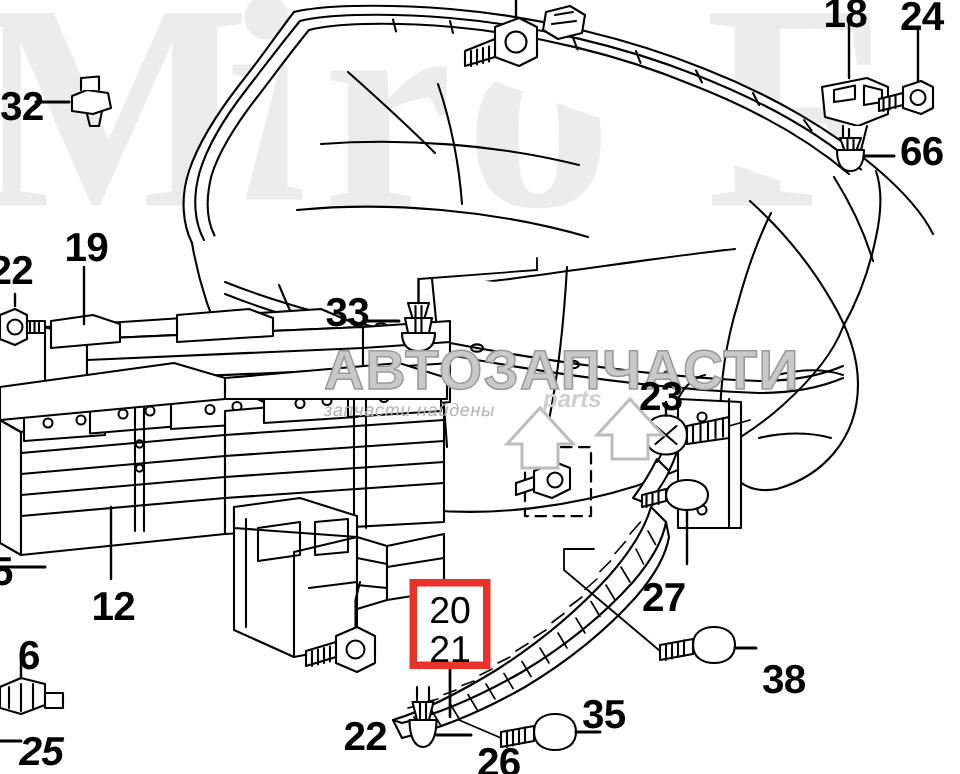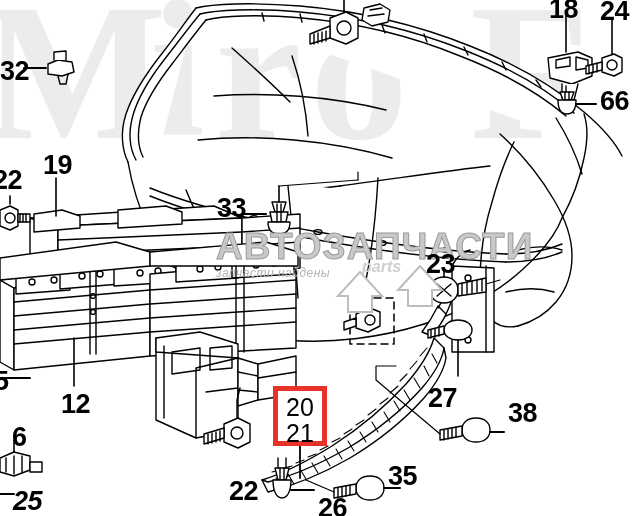--- a/index.html
+++ b/index.html
@@ -316,21 +316,21 @@
   <div class="callout c-lg" style="left:600px;top:-2px;">24</div>
   <div class="callout c-lg" style="left:600px;top:88px;">66</div>
   <div class="callout c-lg" style="left:61px;top:391px;">12</div>
   <div class="callout c-lg" style="left:-6px;top:368px;">5</div>
   <div class="callout c-lg" style="left:12px;top:424px;">6</div>
   <div class="callout c-lg" style="left:13px;top:488px;font-style:italic;">25</div>
   <div class="callout c-lg" style="left:229px;top:478px;">22</div>
   <div class="callout c-lg" style="left:318px;top:495px;">26</div>
   <div class="callout c-lg" style="left:426px;top:251px;">23</div>
   <div class="callout c-lg" style="left:428px;top:385px;">27</div>
-  <div class="callout c-lg" style="left:508px;top:400px;text-align:center;">38</div>
+  <div class="callout c-lg" style="left:508px;top:440px;text-align:center;">38</div>
   <div class="callout c-lg" style="left:388px;top:463px;">35</div>
 
   <div id="hl-box" style="left:273px;top:386px;width:54px;height:60px;">
     <div class="hl-num" style="top:4px;">20</div>
     <div class="hl-num" style="top:30px;">21</div>
   </div>
 
 </div>
 
 </body></html>

